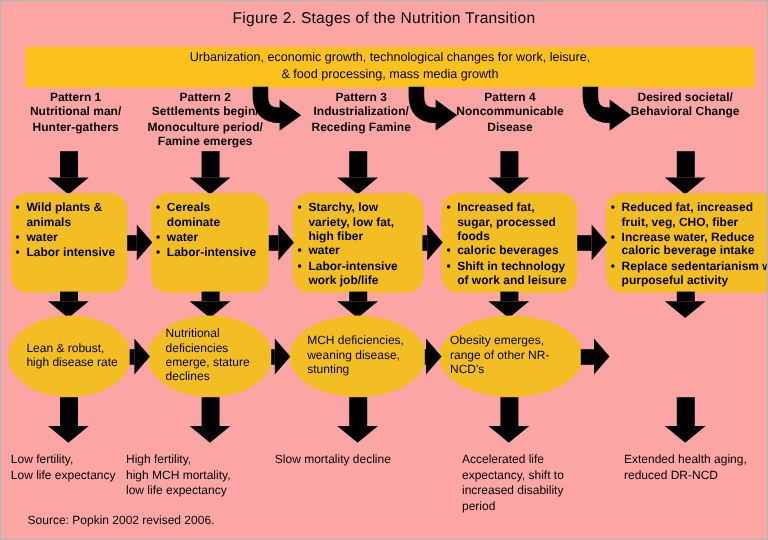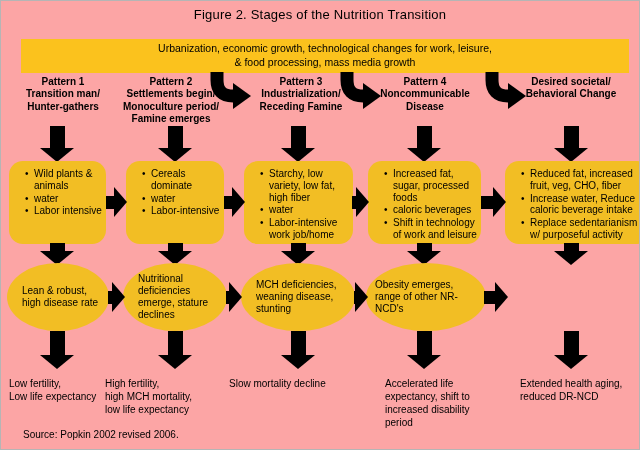--- a/index.html
+++ b/index.html
@@ -11,21 +11,21 @@
 
   .title{position:absolute;top:6px;left:0;width:100%;text-align:center;font-size:13px;letter-spacing:.2px;}
 
   .banner{position:absolute;left:20px;top:38px;width:608px;height:34px;background:var(--banner);
           display:flex;flex-direction:column;justify-content:center;align-items:center;
           font-size:10.5px;line-height:1.3;text-align:center;}
 
   .pattern-header{position:absolute;top:75px;text-align:center;font-weight:bold;font-size:10px;line-height:1.24;}
 
   .box{position:absolute;top:160px;height:83px;background:var(--shape);border-radius:14px;box-sizing:border-box;
-       margin:0;padding:7px 4px 4px 16px;list-style:none;font-size:10px;line-height:1.18;}
+       margin:0;padding:7px 4px 4px 4px;list-style:none;font-size:10px;line-height:1.18;font-weight:bold;}
   .box li{position:relative;padding-left:9px;margin:0 0 1px 0;}
   .box li::before{content:"\2022";position:absolute;left:0;top:0;}
 
   .ellipse{position:absolute;top:262px;height:68px;background:var(--shape);border-radius:50%;
            display:flex;align-items:center;box-sizing:border-box;padding:0 8px 0 15px;
            font-size:10px;line-height:1.2;text-align:left;}
 
   .outcome{position:absolute;top:376px;font-size:10px;line-height:1.3;}
   .outcome.center{text-align:left;}
   .outcome.left{text-align:left;}
@@ -71,21 +71,21 @@
   </div>
   <div class="arrow-curved" style="left:481px;top:71px">
     <svg width="46" height="40" viewBox="0 0 46 40">
         <path d="M10 0 L10 8 Q10 24 26 24 L27 24" fill="none" stroke="currentColor" stroke-width="13"></path>
         <polygon points="26,11 26,37 44,24" fill="currentColor"></polygon>
       </svg>
   </div>
 
   <div class="pattern-header" style="left:10px;width:104px">
     <div>Pattern 1</div>
-    <div>Transition man/</div>
+    <div>Nutritional man/</div>
     <div>Hunter-gathers</div>
   </div>
   <div class="pattern-header" style="left:108px;width:124px">
     <div>Pattern 2</div>
     <div>Settlements begin/</div>
     <div>Monoculture period/</div>
     <div>Famine emerges</div>
   </div>
   <div class="pattern-header" style="left:239px;width:122px">
     <div>Pattern 3</div>
@@ -129,21 +129,21 @@
     <li>Labor intensive</li>
   </ul>
   <ul class="box" style="left:125px;width:98px">
     <li>Cereals dominate</li>
     <li>water</li>
     <li>Labor-intensive</li>
   </ul>
   <ul class="box" style="left:243px;width:109px">
     <li>Starchy, low variety, low fat, high fiber</li>
     <li>water</li>
-    <li>Labor-intensive work job/home</li>
+    <li>Labor-intensive work job/life</li>
   </ul>
   <ul class="box" style="left:367px;width:113px">
     <li>Increased fat, sugar, processed foods</li>
     <li>caloric beverages</li>
     <li>Shift in technology of work and leisure</li>
   </ul>
   <ul class="box" style="left:504px;width:146px">
     <li>Reduced fat, increased fruit, veg, CHO, fiber</li>
     <li>Increase water, Reduce caloric beverage intake</li>
     <li>Replace sedentarianism w/ purposeful activity</li>

